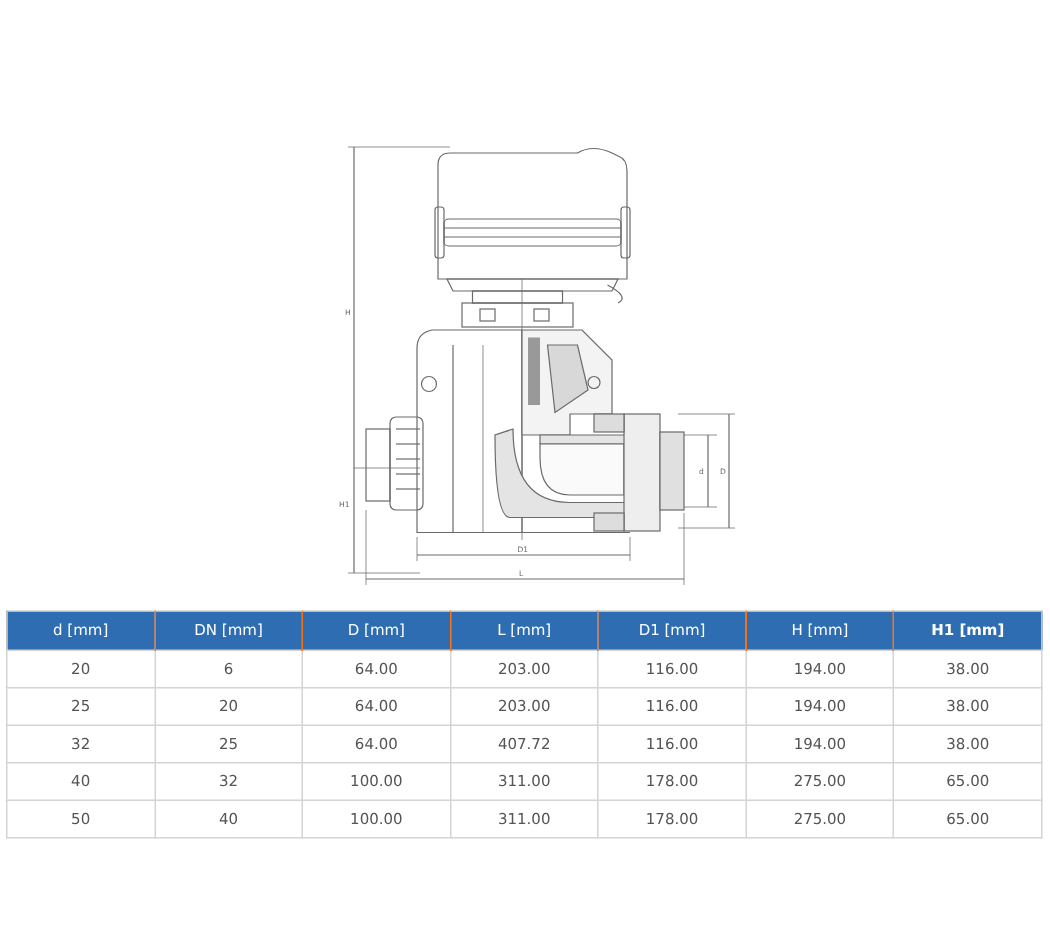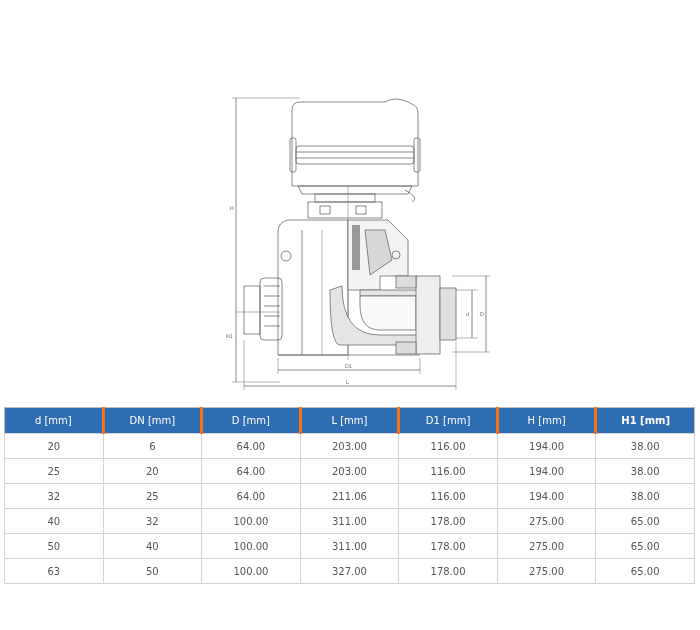--- a/index.html
+++ b/index.html
@@ -2,21 +2,21 @@
 <html><head>
 <meta charset="utf-8">
 <style>
   html, body { margin:0; padding:0; background:#ffffff; }
   body { width:700px; height:630px; position:relative; overflow:hidden;
          font-family:"DejaVu Sans", "Liberation Sans", sans-serif; }
   .drawing { position:absolute; left:220px; top:90px; width:270px; height:305px; }
   .spec-table { position:absolute; left:4px; top:407px; width:691px;
                 border-collapse:collapse; table-layout:fixed; }
   .spec-table th { background:#2f6db2; color:#ffffff; font-weight:normal;
-                   font-size:10px; height:25px; border-right:3px solid #f97316;
+                   font-size:10px; height:25px; border-right:1px solid #f97316;
                    text-align:center; padding:0; }
   .spec-table th:last-child { border-right:none;font-weight:bold; }
   .spec-table td { font-size:10px; color:#555555; text-align:center; height:16px;
                    padding:4px; border:1px solid #d4d4d4; }
   .spec-table { border:1px solid #bdbdbd; }
 </style>
 </head>
 <body>
 
 <svg class="drawing" viewBox="0 0 270 305" xmlns="http://www.w3.org/2000/svg" fill="none" stroke="#6a6a6a" stroke-width="0.8">
@@ -121,21 +121,21 @@
       <td>64.00</td>
       <td>203.00</td>
       <td>116.00</td>
       <td>194.00</td>
       <td>38.00</td>
     </tr>
     <tr>
       <td>32</td>
       <td>25</td>
       <td>64.00</td>
-      <td>211.06</td>
+      <td>407.72</td>
       <td>116.00</td>
       <td>194.00</td>
       <td>38.00</td>
     </tr>
     <tr>
       <td>40</td>
       <td>32</td>
       <td>100.00</td>
       <td>311.00</td>
       <td>178.00</td>
@@ -144,23 +144,14 @@
     </tr>
     <tr>
       <td>50</td>
       <td>40</td>
       <td>100.00</td>
       <td>311.00</td>
       <td>178.00</td>
       <td>275.00</td>
       <td>65.00</td>
     </tr>
-    <tr>
-      <td>63</td>
-      <td>50</td>
-      <td>100.00</td>
-      <td>327.00</td>
-      <td>178.00</td>
-      <td>275.00</td>
-      <td>65.00</td>
-    </tr>
   </tbody>
 </table>
 
 </body></html>

